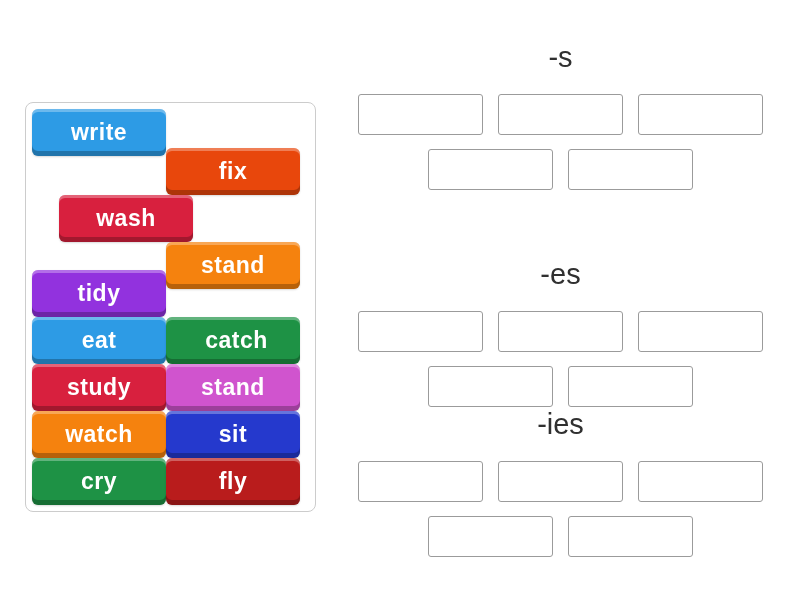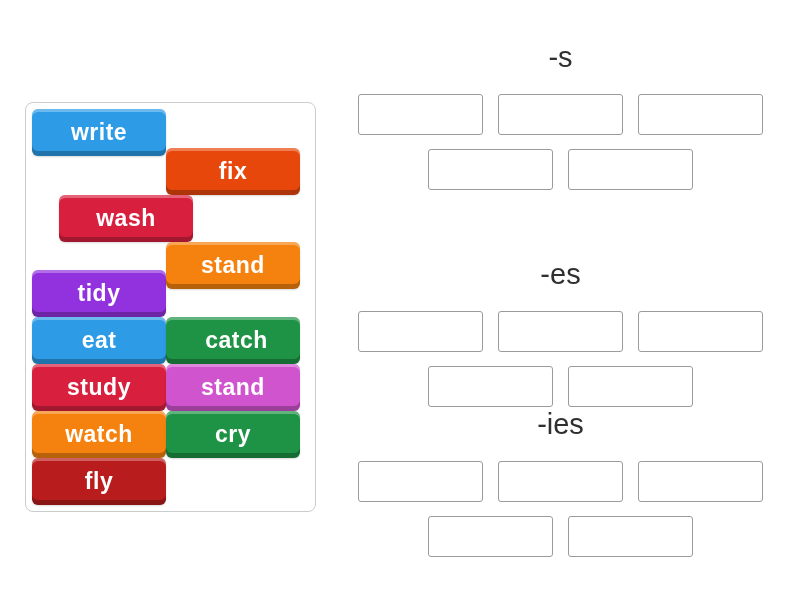--- a/index.html
+++ b/index.html
@@ -119,20 +119,23 @@
   </div>
 
   <div class="tile" style="background: rgb(208, 84, 206);">
     <span>stand</span>
   </div>
 
   <div class="tile" style="background: rgb(245, 130, 14);">
     <span>watch</span>
   </div>
 
+  <div class="tile" style="background: rgb(37, 57, 205);">
+    <span>sit</span>
+  </div>
 
   <div class="tile" style="background: rgb(30, 146, 69);">
     <span>cry</span>
   </div>
 
   <div class="tile" style="background: #b91c1c;">
     <span>fly</span>
   </div>
 </div>
   <div class="groups" id="groups">

